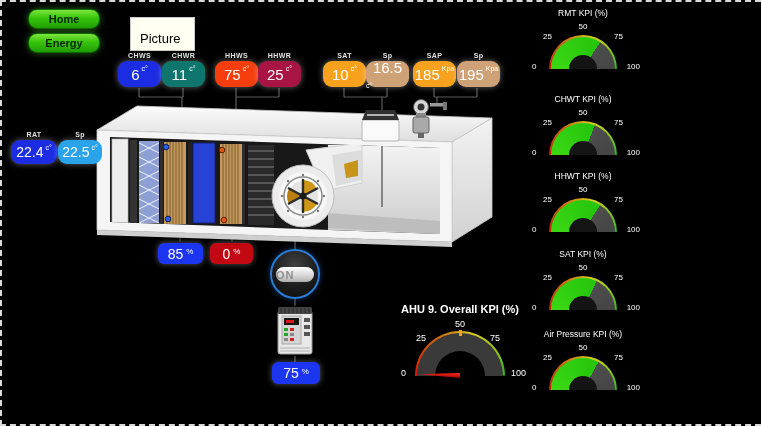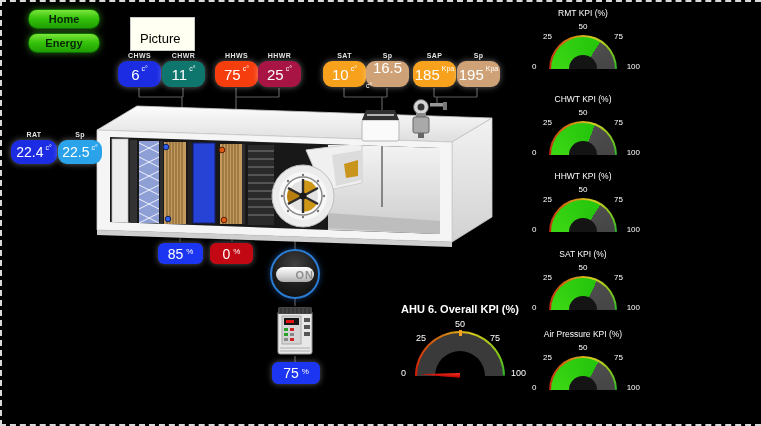--- a/index.html
+++ b/index.html
@@ -35,21 +35,21 @@
          align-items:center; justify-content:center; gap:3px;
          box-shadow:0 0 6px rgba(255,255,255,.35); }
   .p-val { font-size:14px; } .p-unit { font-size:8px; margin-top:-4px; }
 
   
   .fan-switch { position:absolute; left:270px; top:249px; width:50px; height:50px; border-radius:50%;
                 background:radial-gradient(circle at 50% 30%, #414141 0%, #1c1c1c 55%, #0a0a0a 100%);
                 border:2px solid #2b7cd4; box-shadow:0 0 6px rgba(40,120,220,.5); cursor:pointer; }
   .fan-switch .pill { position:absolute; left:4px; top:16px; width:38px; height:15px; border-radius:8px;
                       background:linear-gradient(180deg,#ffffff 0%,#d4d4d4 60%,#aeaeae 100%);
-                      display:flex; align-items:center; justify-content:flex-end;
+                      display:flex; align-items:center; justify-content:flex-start;
                       color:#8f8f8f; font-size:11px; font-weight:bold; letter-spacing:1px; }
 
   
   .kpi { position:absolute; left:523px; width:120px; height:72px; }
   .kpi-title { text-align:center; font-size:8.5px; font-weight:normal; color:#fff; height:11px; }
   .kpi-body { position:relative; height:60px; }
   .kpi-ring { position:absolute; left:26px; top:16px; width:68px; height:34px;
               border-radius:68px 68px 0 0;
               background:conic-gradient(from 270deg at 50% 100%,
                 #c22010 0deg,#cf6a12 55deg,#d8cc24 105deg,#7ec61e 150deg,#2eb82a 179deg,
@@ -319,21 +319,21 @@
     <rect x="31" y="28" width="6" height="4" fill="#555"></rect>
     <path d="M7,44 H37 M7,47 H37" stroke="#b0b0b0" stroke-width="1"></path>
   </svg>
 
   <div class="pct" style="left: 272px; top: 362px; width: 48px; height: 22px; background: rgb(28, 53, 240);">
     <span class="p-val">75</span>
       <span class="p-unit">%</span>
   </div>
 
   <div class="og">
-    <div class="og-title">AHU 6. Overall KPI (%)</div>
+    <div class="og-title">AHU 9. Overall KPI (%)</div>
     <div class="og-body">
       <span class="t t50">50</span>
       <span class="t t25">25</span>
       <span class="t t75">75</span>
       <span class="t t0">0</span>
       <span class="t t100">100</span>
       <div class="og-ring">
         <div class="og-inner"></div>
         <div class="og-hole"></div>
         <div class="og-tick50"></div>

